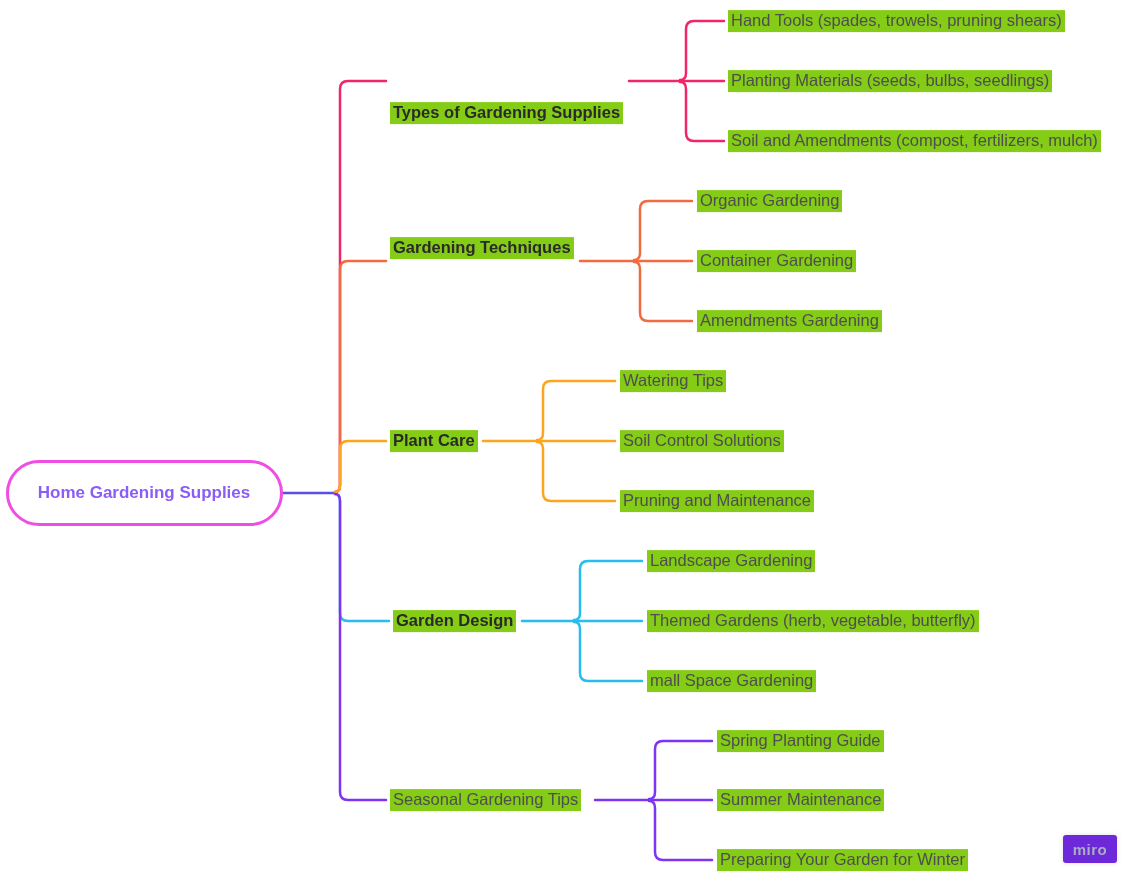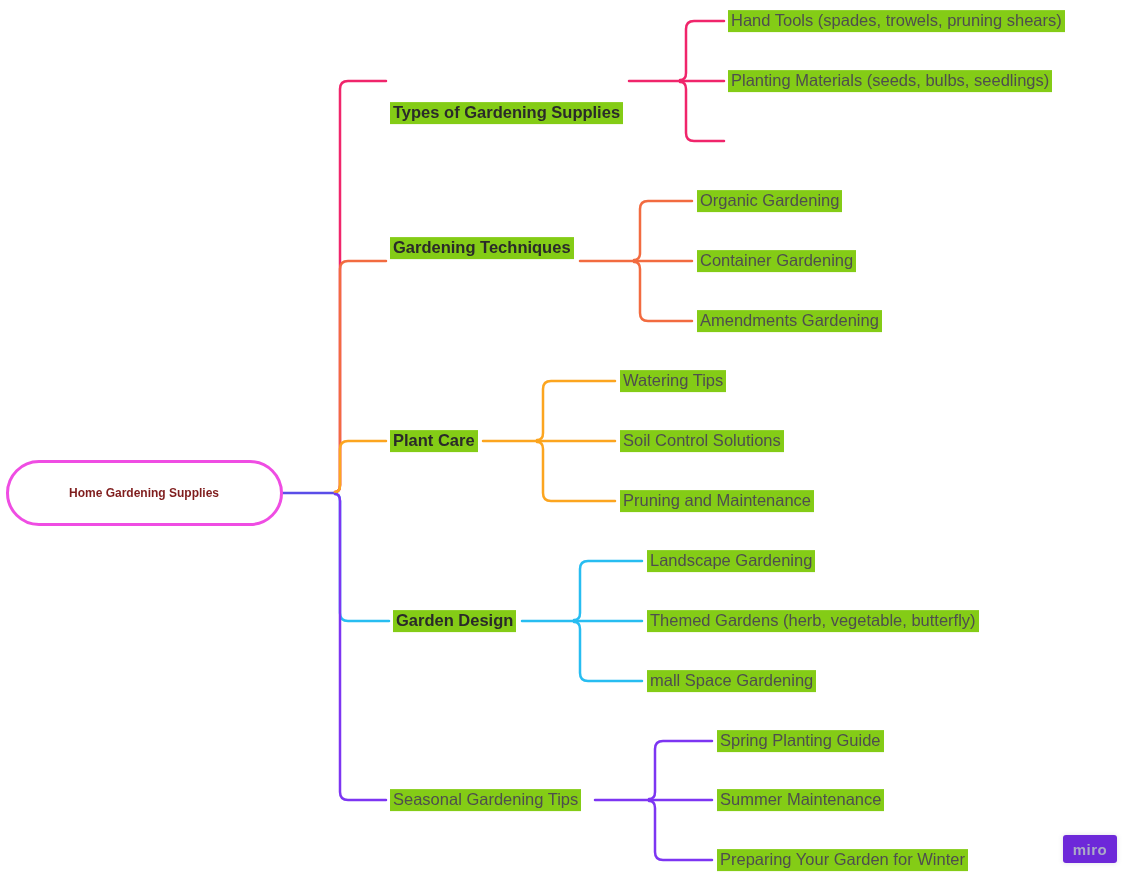--- a/index.html
+++ b/index.html
@@ -33,21 +33,21 @@
     font-weight:400;
     color:#4e4e4e;
   }
   .root-node{
     position:absolute;
     left:6px;top:460px;
     width:276px;height:66px;
     display:flex;align-items:center;justify-content:center;
   }
   .root-node span{
-    font-size:12px;font-weight:700;color:#7f1d1d;
+    font-size:17px;font-weight:700;color:#8b5cf6;
     white-space:nowrap;
   }
   .watermark{
     position:absolute;
     left:1063px;top:835px;
     width:54px;height:28px;
     background:#6d28d9;
     border-radius:3px;
     box-shadow:0 0 5px rgba(80,80,120,0.18);
     display:flex;align-items:center;justify-content:center;
@@ -109,20 +109,21 @@
   </div>
 
   <div class="label branch-label" style="left:390px;top:81px;margin-top:32px;">Types of Gardening Supplies</div>
   <div class="label branch-label" style="left:390px;top:248px;">Gardening Techniques</div>
   <div class="label branch-label" style="left:390px;top:441px;">Plant Care</div>
   <div class="label branch-label" style="left:393px;top:621px;">Garden Design</div>
   <div class="label branch-label regular" style="left:390px;top:800px;">Seasonal Gardening Tips</div>
 
   <div class="label child-label" style="left:728px;top:21px;">Hand Tools (spades, trowels, pruning shears)</div>
   <div class="label child-label" style="left:728px;top:81px;">Planting Materials (seeds, bulbs, seedlings)</div>
+  <div class="label child-label" style="left:728px;top:141px;">Soil and Amendments (compost, fertilizers, mulch)</div>
 
   <div class="label child-label" style="left:697px;top:201px;">Organic Gardening</div>
   <div class="label child-label" style="left:697px;top:261px;">Container Gardening</div>
   <div class="label child-label" style="left:697px;top:321px;">Amendments Gardening</div>
 
   <div class="label child-label" style="left:620px;top:381px;">Watering Tips</div>
   <div class="label child-label" style="left:620px;top:441px;">Soil Control Solutions</div>
   <div class="label child-label" style="left:620px;top:501px;">Pruning and Maintenance</div>
 
   <div class="label child-label" style="left:647px;top:561px;">Landscape Gardening</div>

